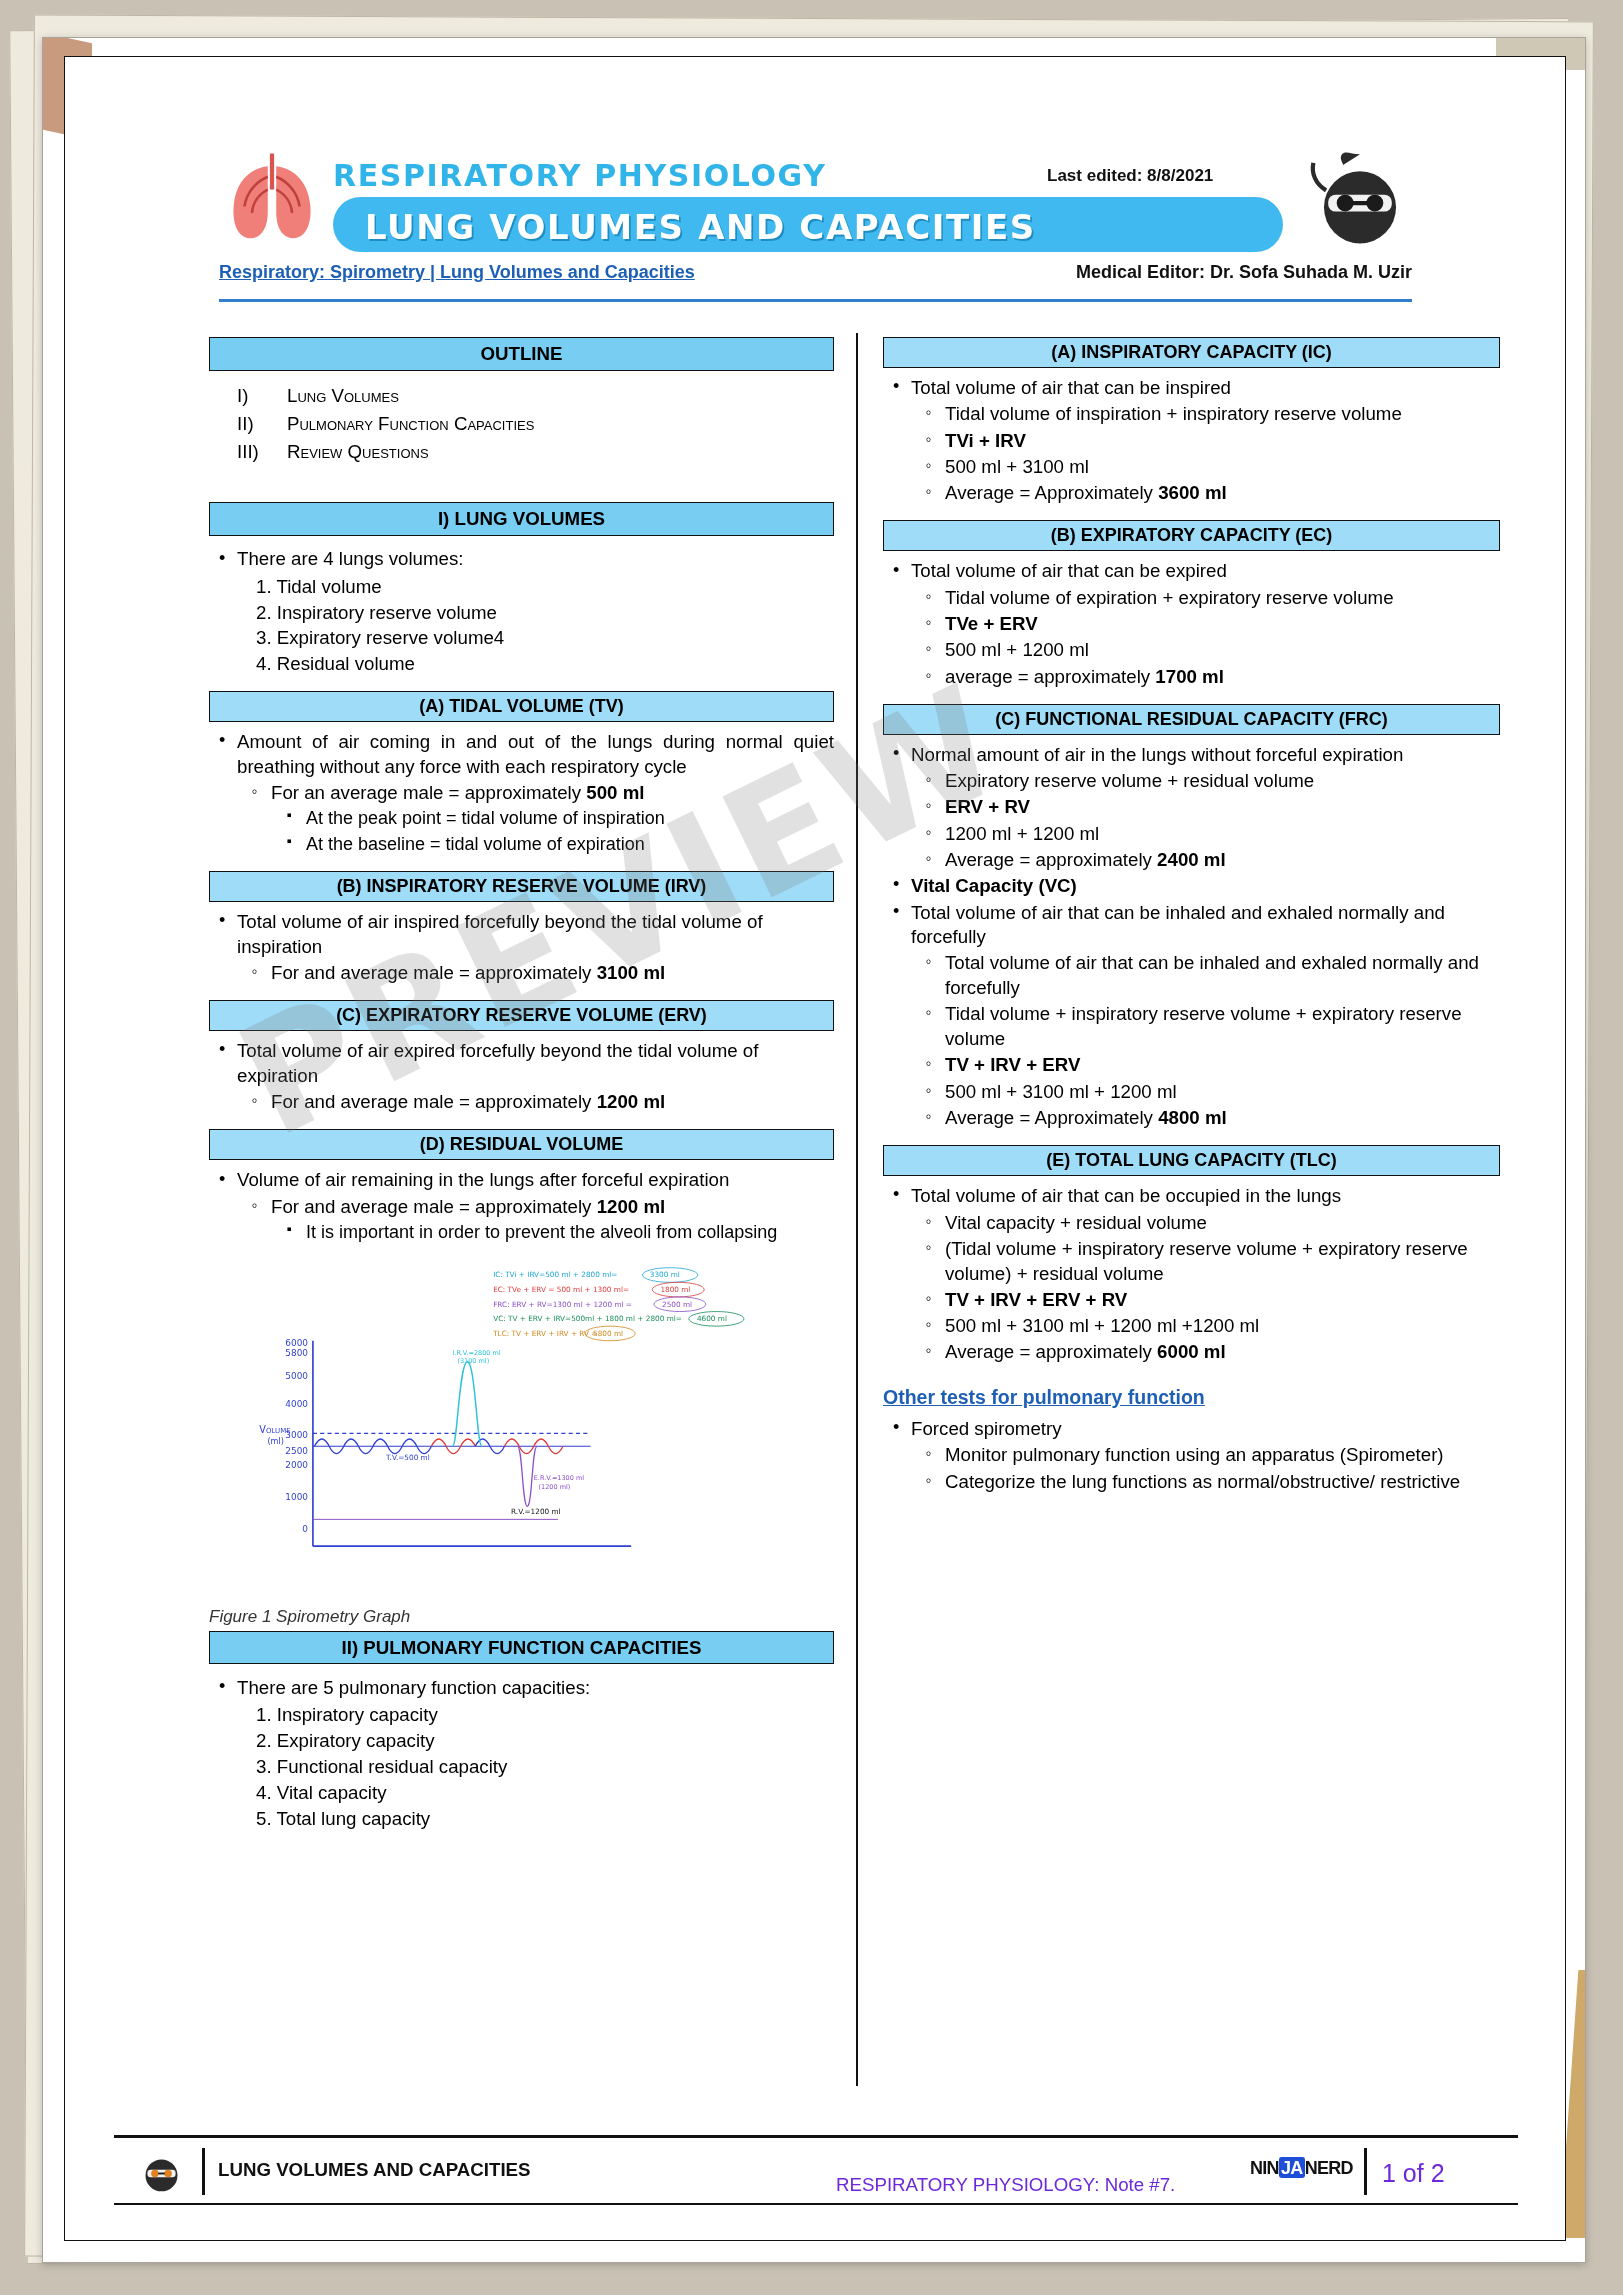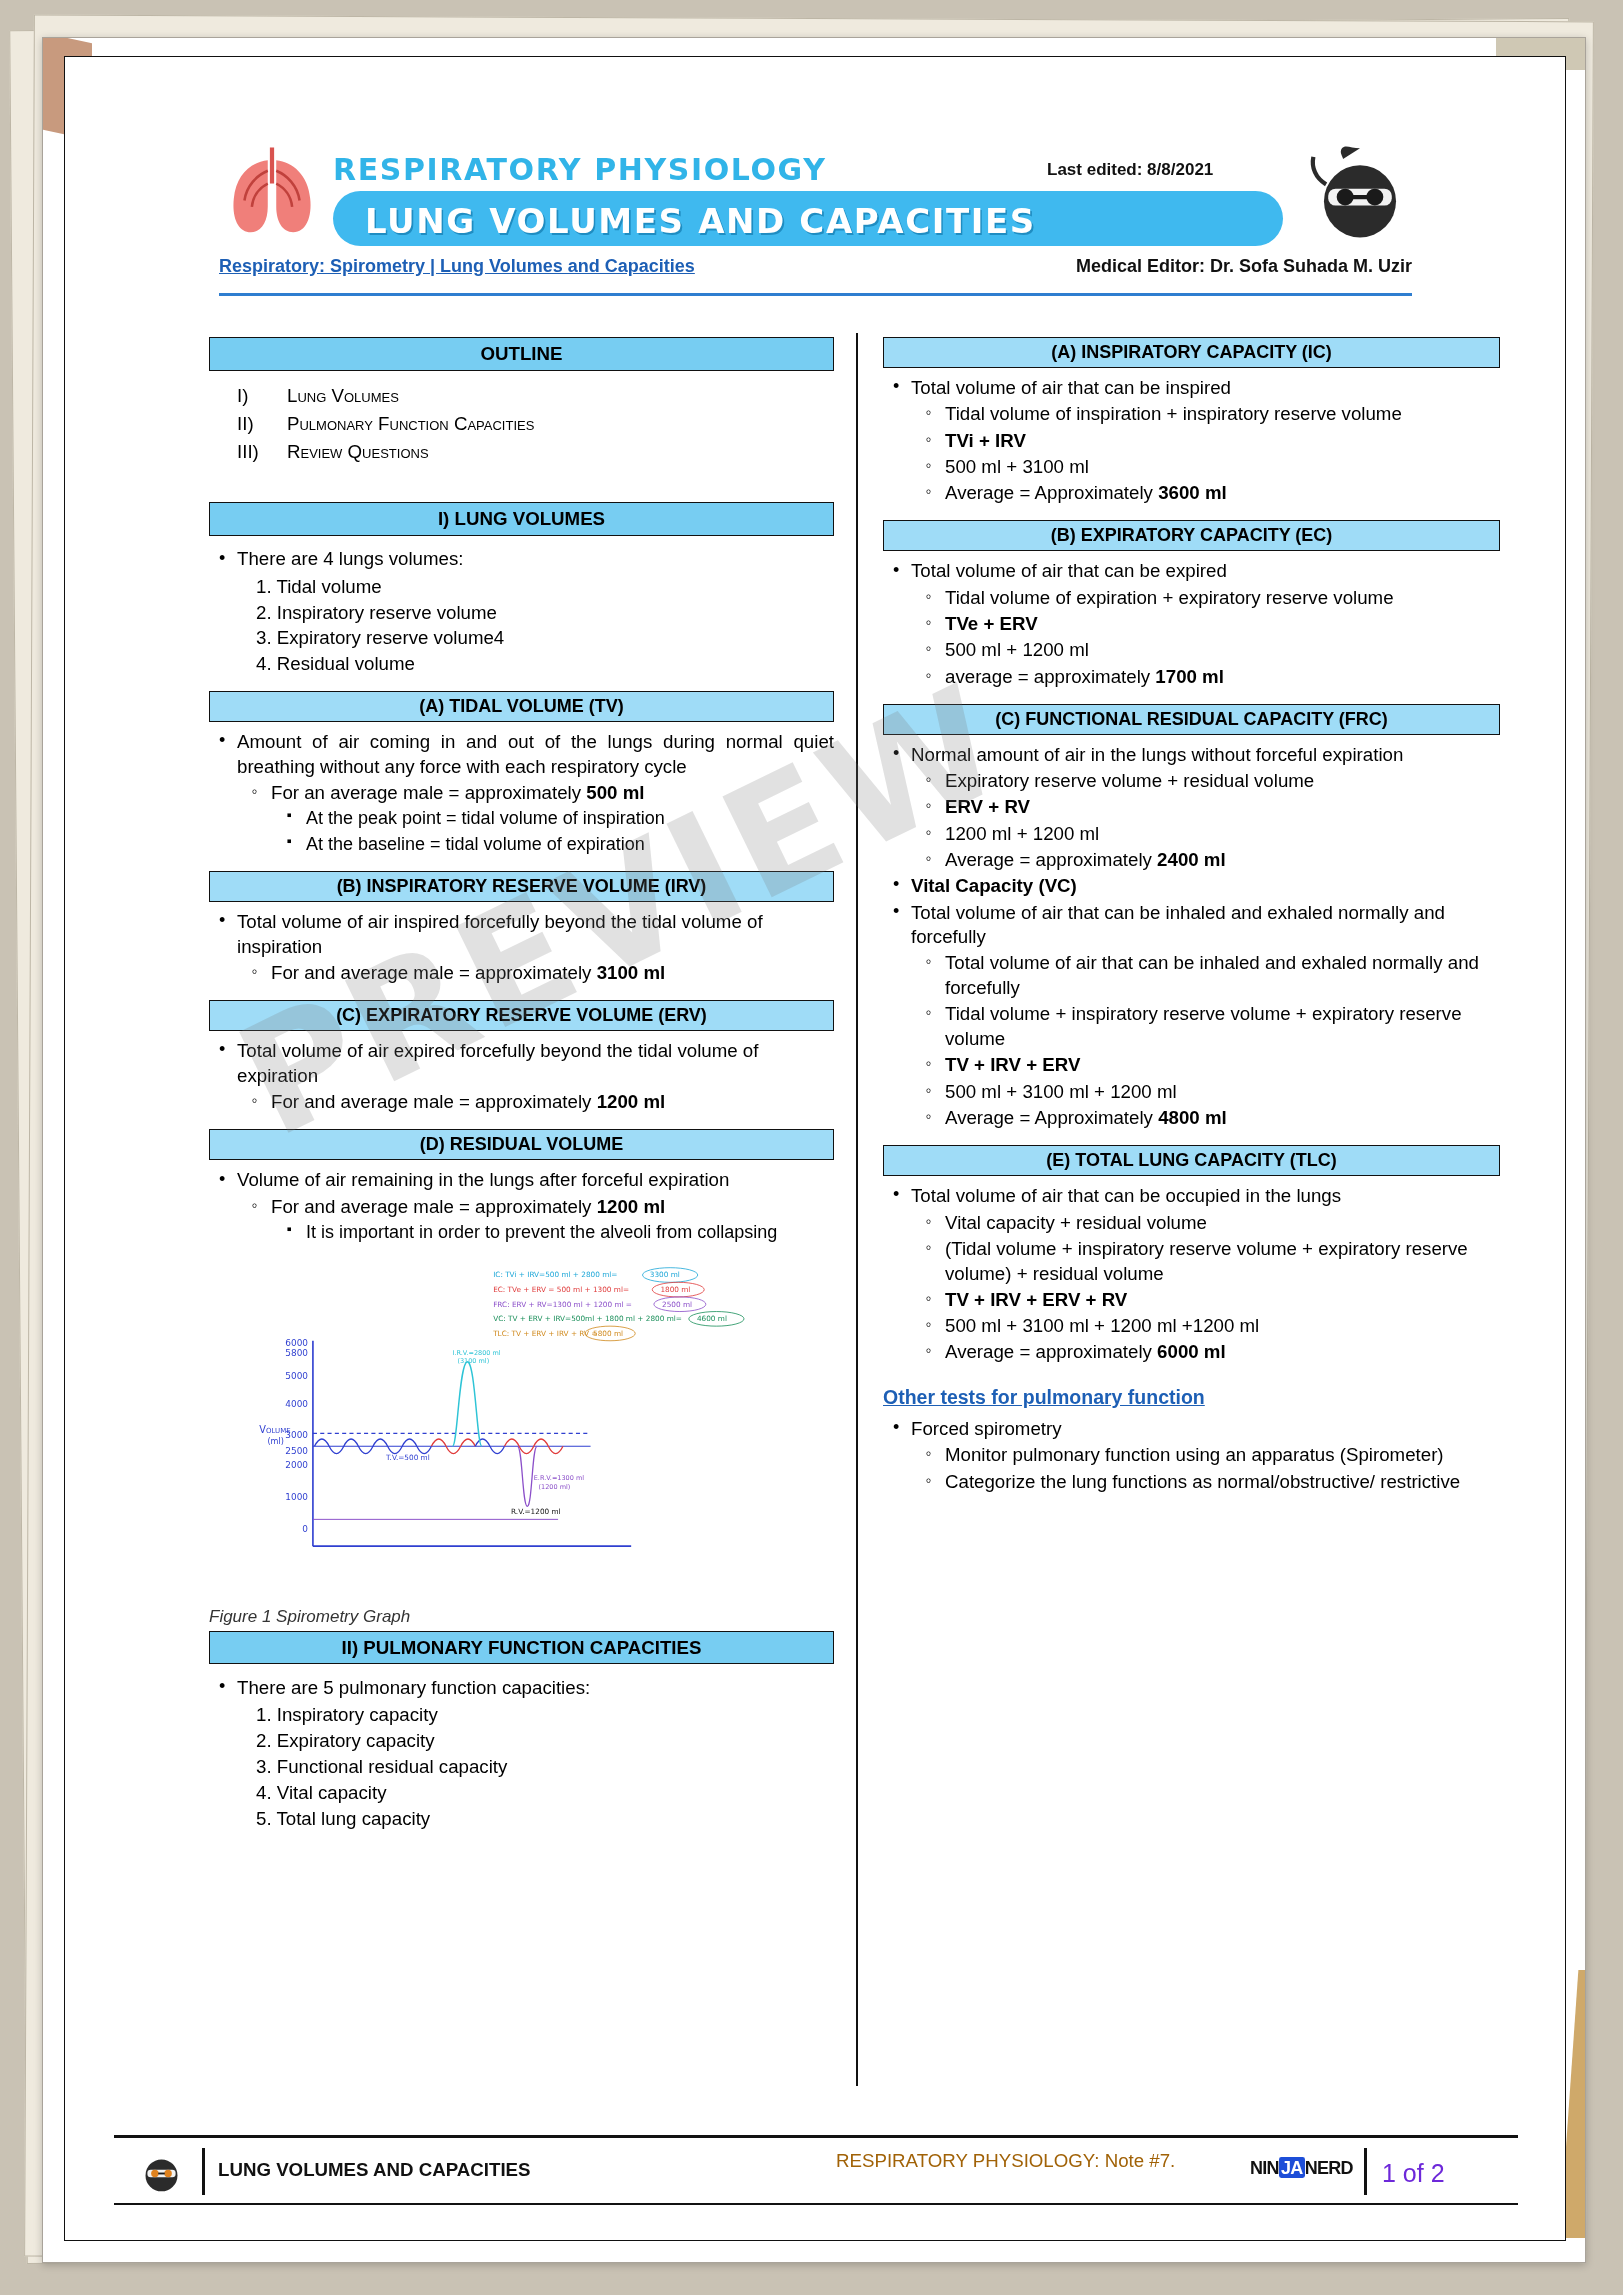--- a/index.html
+++ b/index.html
@@ -20,21 +20,21 @@
     overflow:hidden;
   }
   .inner{position:absolute;left:21px;top:18px;width:1500px;height:2183px;border:1.6px solid #111;background:#fff;}
   
   .corner{position:absolute;background:#d8c9a8;}
   .c1{left:0px;top:0px;width:49px;height:97px;background:#c89a7e;transform:skewY(12deg);}
   .c2{left:1453px;top:0px;width:162px;height:32px;background:#cfc8b4;}
   .c3{left:1526px;top:1932px;width:57px;height:268px;background:#cfa96a;transform:skewX(-4deg);}
 
   
-  .hdr{position:absolute;left:0;top:4px;width:1500px;height:203px;}
+  .hdr{position:absolute;left:0;top:10px;width:1500px;height:203px;}
   .lungs{position:absolute;left:154px;top:78px;width:106px;height:106px;}
   .title-main{
     position:absolute;left:268px;top:91px;
     font-family:"DejaVu Sans", sans-serif;
     font-weight:bold;font-size:30px;letter-spacing:1.6px;color:#31b4e8;
     text-transform:uppercase;
   }
   .title-band{
     position:absolute;left:268px;top:130px;width:950px;height:55px;
     background:#3fb9ef;border-radius:28px;
@@ -101,21 +101,21 @@
     transform:rotate(-26deg);letter-spacing:4.9px;pointer-events:none;
     user-select:none;
   }
 
   
   .footrule{position:absolute;left:49px;top:2078px;width:1404px;height:3.2px;background:#111;}
   .footer{position:absolute;left:49px;top:2091px;width:1404px;height:52px;}
   .fninja{position:absolute;left:24px;top:1.6px;width:47px;height:47px;}
   .fbar{position:absolute;left:88px;top:0;width:3.2px;height:47px;background:#111;}
   .ftitle{position:absolute;left:104px;top:11.4px;font-size:18.7px;font-weight:bold;color:#111;}
-  .fmid{position:absolute;left:722px;top:2px;font-size:18.7px;color:#a16207;}
+  .fmid{position:absolute;left:722px;top:26px;font-size:18.7px;color:#6d28d9;}
   .flogo{position:absolute;left:1136px;top:9.7px;font-size:18px;font-weight:bold;color:#111;letter-spacing:-0.8px;}
   .flogo .nj{background:#1d4ed8;color:#fff;padding:0.8px 2.4px;border-radius:2.4px;}
   .fbar2{position:absolute;left:1250px;top:0;width:3.2px;height:47px;background:#111;}
   .fpage{position:absolute;left:1268px;top:11.4px;font-size:25px;color:#6d28d9;}
   .footrule2{position:absolute;left:49px;top:2146px;width:1404px;height:2.4px;background:#111;}
 </style>
 </head>
 <body>
 
 <div class="stack s1"></div>

